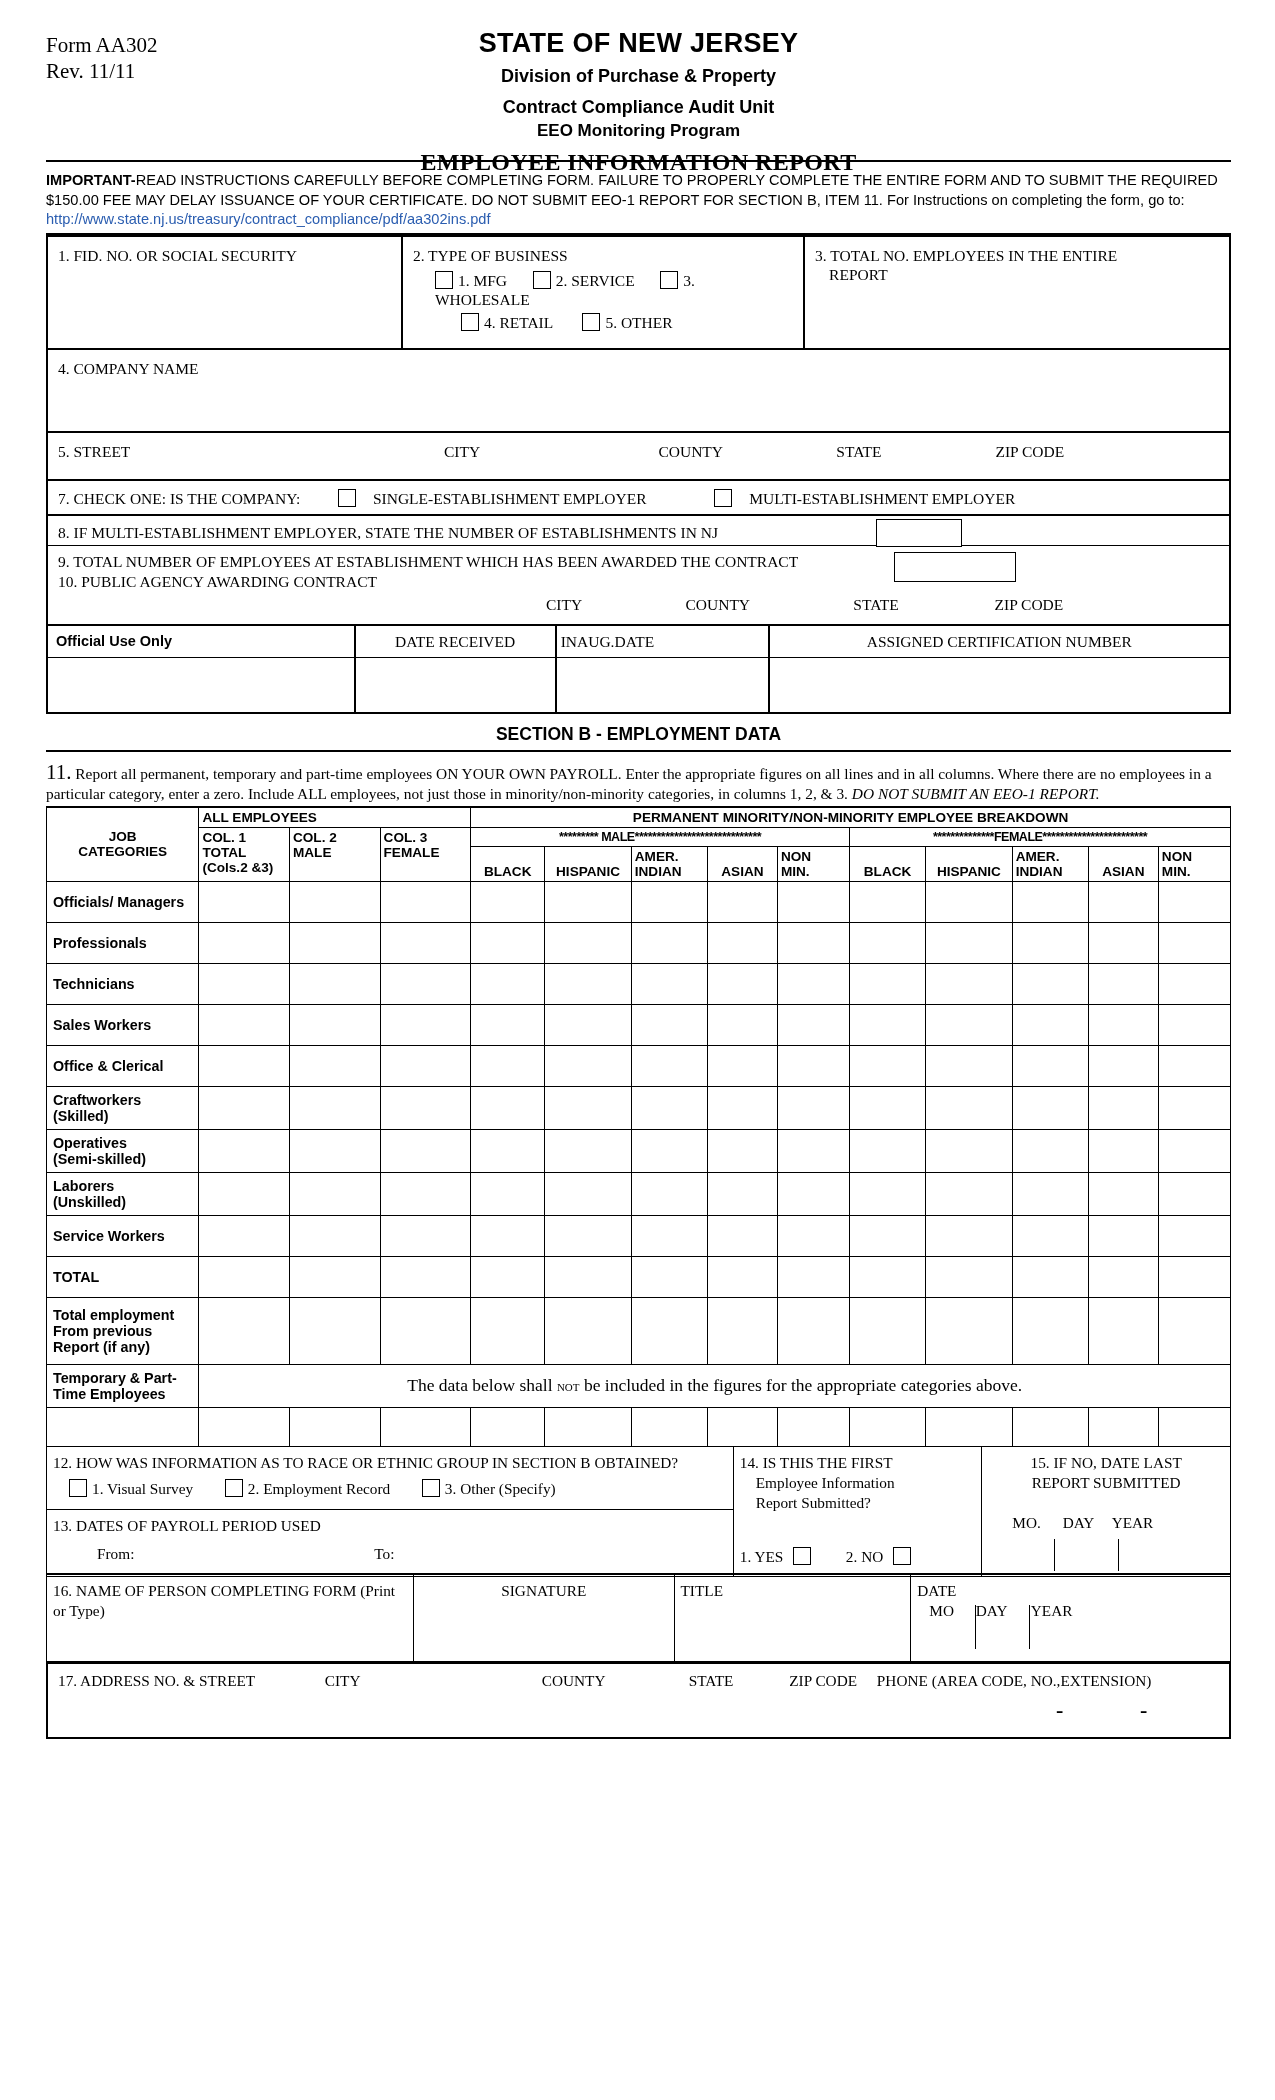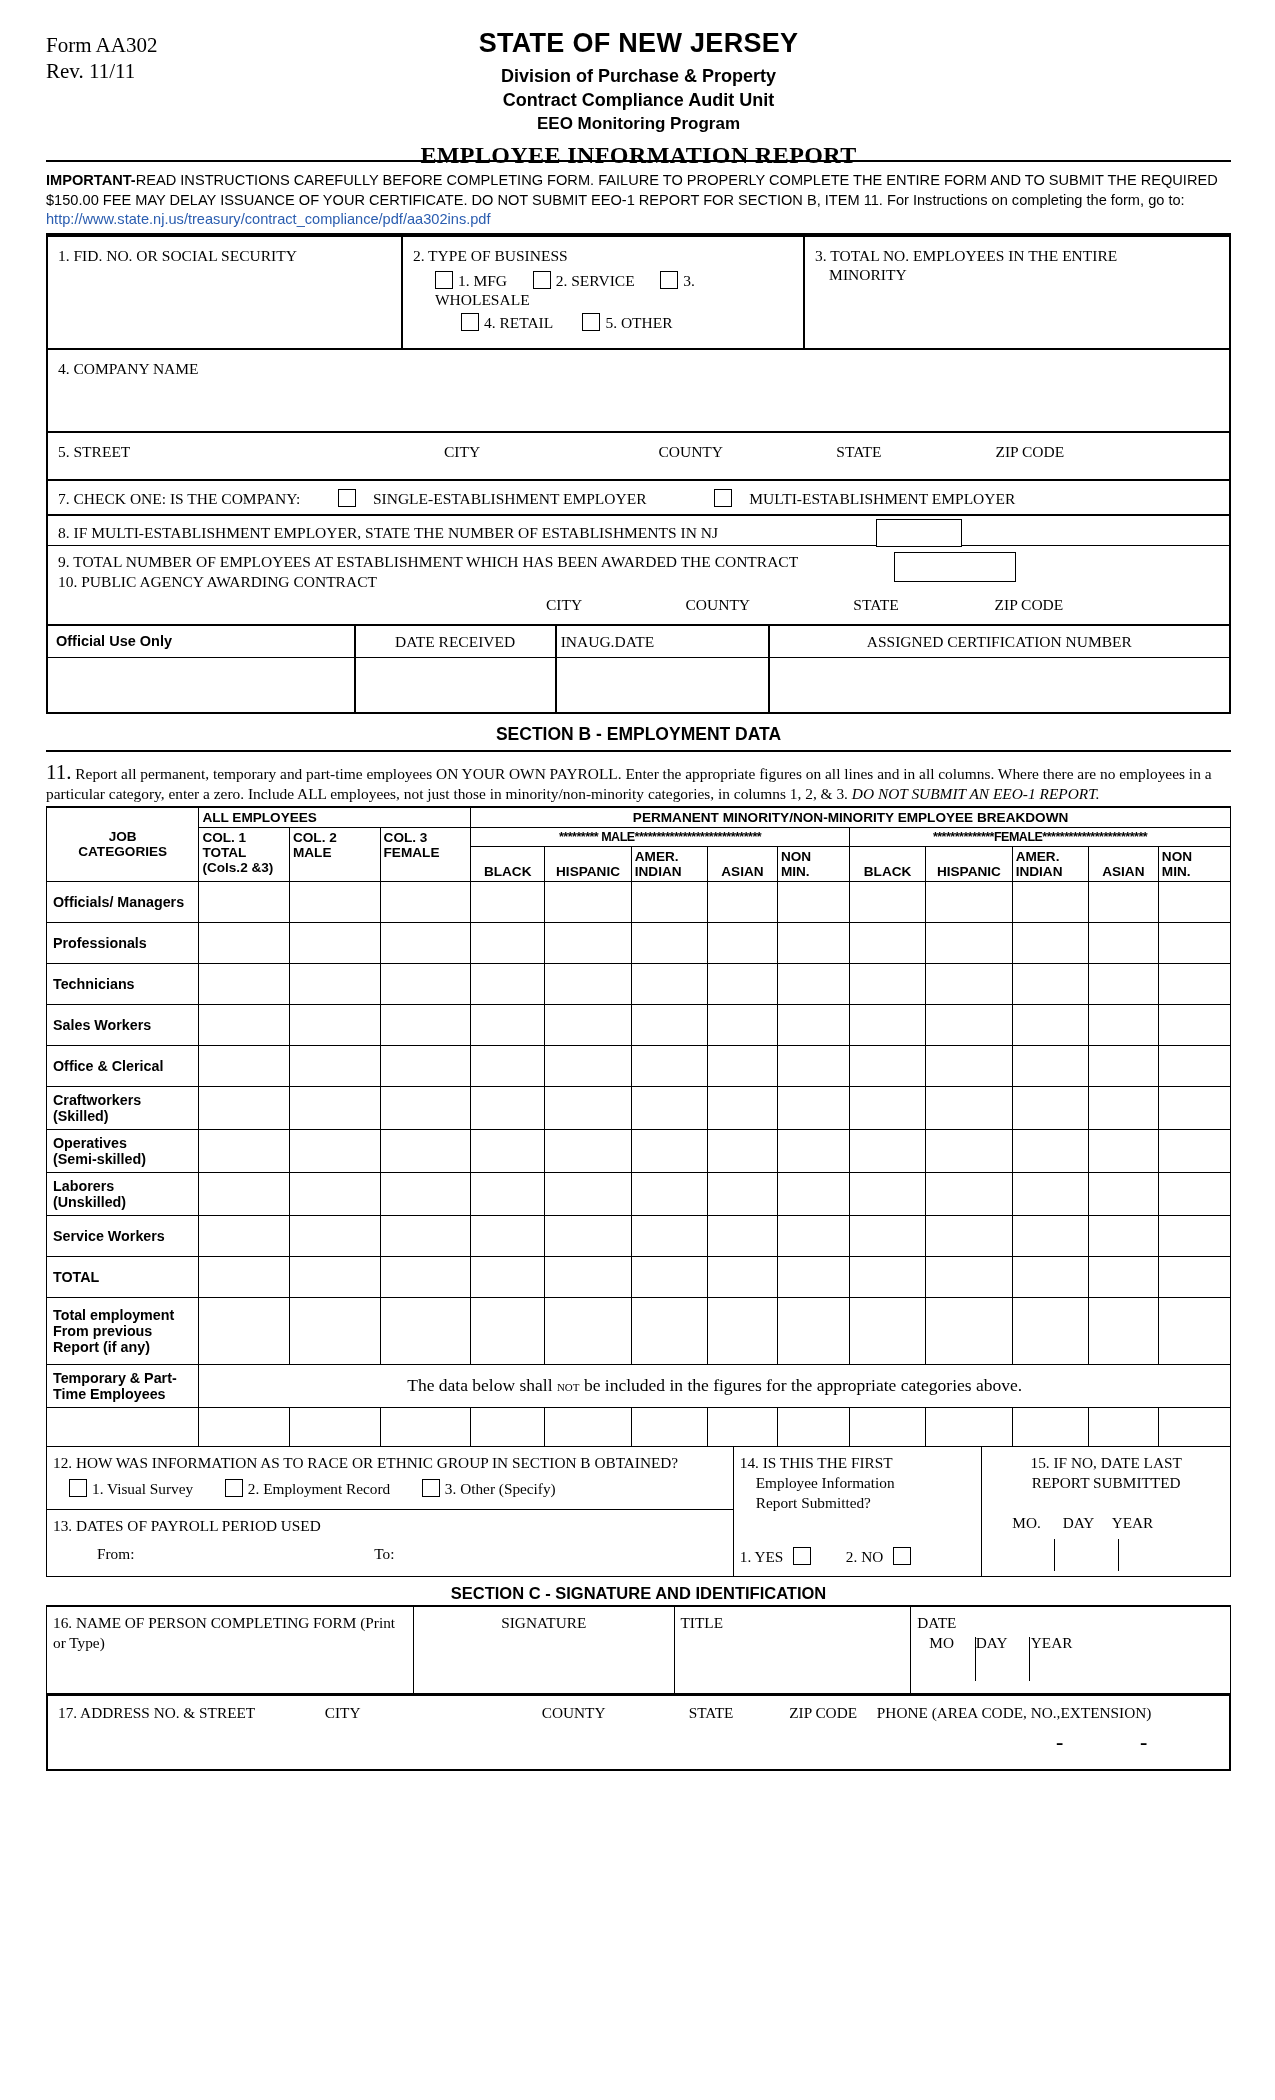--- a/index.html
+++ b/index.html
@@ -18,21 +18,21 @@
   .inner{
     position:absolute;
     left:46px; top:26px; width:1185px;
   }
   
   .hdr{position:relative;height:128px;}
   .formno{position:absolute;left:0;top:4px;font-size:21px;line-height:26px;}
   .center-head{text-align:center;}
   .t1{font-family:"Liberation Sans",sans-serif;font-weight:bold;font-size:27px;letter-spacing:.3px;margin-top:2px;}
   .t2{font-family:"Liberation Sans",sans-serif;font-weight:bold;font-size:18px;margin-top:7px;}
-  .t3{font-family:"Liberation Sans",sans-serif;font-weight:bold;font-size:18px;margin-top:3px;}
+  .t3{font-family:"Liberation Sans",sans-serif;font-weight:bold;font-size:18px;margin-top:10px;}
   .t4{font-family:"Liberation Sans",sans-serif;font-weight:bold;font-size:17px;margin-top:3px;}
   .t5{font-family:Liberation Serif, serif;font-weight:bold;font-size:24px;margin-top:8px;letter-spacing:.4px;}
   .rule{border-bottom:2px solid #000;margin-top:4px;}
 
   .important{
     font-family:"Liberation Sans",sans-serif;
     font-size:14.6px;line-height:19.5px;margin-top:9px;
   }
   .important b{font-weight:bold;}
   .link{color:#2a5db0;font-size:14.6px;}
@@ -129,21 +129,21 @@
           <span class="cb"></span><span>3. WHOLESALE</span>
         </div>
         <div style="margin-top:4px;margin-left:48px;">
           <span class="cb"></span><span>4. RETAIL</span>
           <span style="display:inline-block;width:22px;"></span>
           <span class="cb"></span><span>5. OTHER</span>
         </div>
       </td>
       <td class="cellpad lbl" style="width:36%;">
         <div>3. TOTAL NO. EMPLOYEES IN THE ENTIRE</div>
-        <div style="margin-left:14px;">MINORITY</div>
+        <div style="margin-left:14px;">REPORT</div>
       </td>
     </tr>
     <tr>
       <td colspan="3" class="cellpad lbl" style="border-top:2px solid #000;height:56px;">
         <span>4. COMPANY NAME</span>
       </td>
     </tr>
     <tr>
       <td colspan="3" class="lbl" style="border-top:2px solid #000;padding:9px 10px 18px 10px;">
         <span>5. STREET</span>
@@ -525,21 +525,20 @@
         </div>
         <div style="position:relative;height:30px;">
           <div style="position:absolute;left:72px;top:0;bottom:-2px;width:0;border-left:1.6px solid #000;"></div>
           <div style="position:absolute;left:136px;top:0;bottom:-2px;width:0;border-left:1.6px solid #000;"></div>
         </div>
       </td>
     </tr>
   </tbody>
       </table>
 
-  <div class="sigband">SECTION C - SIGNATURE AND IDENTIFICATION</div>
   <div class="hr-thin" style="margin-top:-4px;"></div>
 
   <table class="bt" style="border-top:none;">
     <tbody>
           <tr>
       <td style="width:31%;border-top:none;height:74px;" class="q">
         <span>16. NAME OF PERSON COMPLETING FORM (Print or Type)</span>
       </td>
       <td style="width:22%;border-top:none;text-align:center;" class="q">
         <span>SIGNATURE</span>

